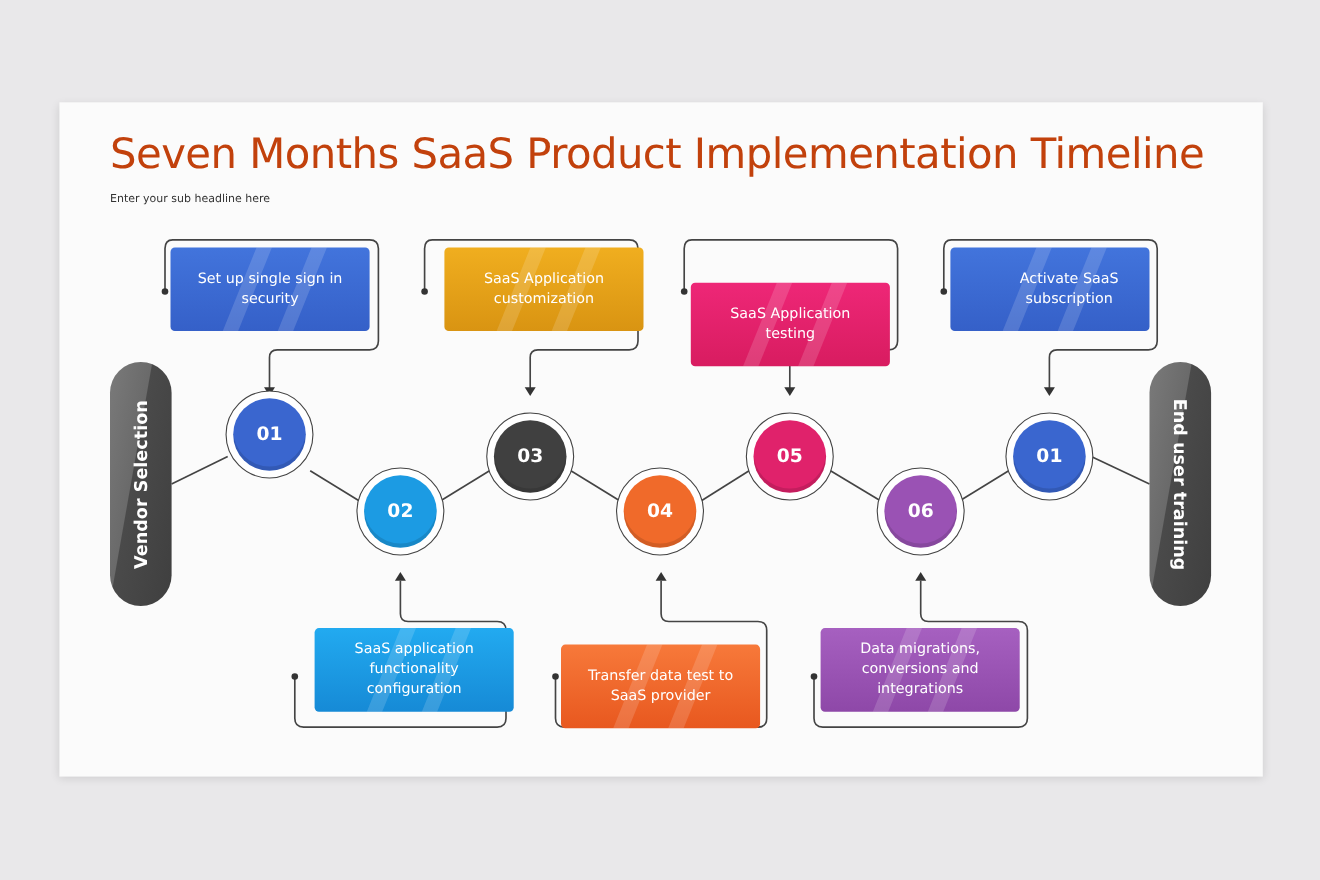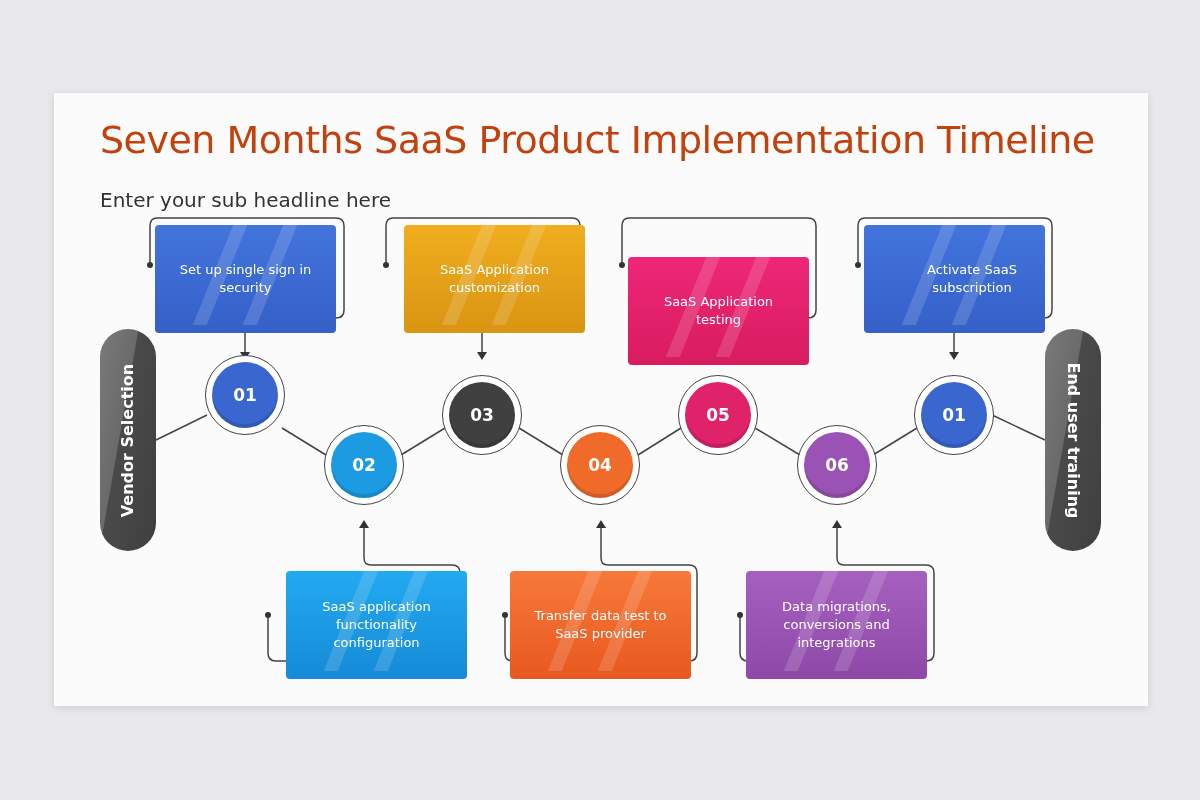--- a/index.html
+++ b/index.html
@@ -1,20 +1,20 @@
 <!DOCTYPE html>
 <html><head>
 <meta charset="utf-8">
 <style>
   html,body{margin:0;padding:0;}
   body{width:1200px;height:800px;background:#e9e8ea;position:relative;overflow:hidden;font-family:"Liberation Sans",sans-serif;}
   .slide{position:absolute;left:54px;top:93px;width:1094px;height:613px;background:#fbfbfb;box-shadow:0 2px 8px rgba(0,0,0,0.12);}
   .title{position:absolute;left:100px;top:118px;font-size:38px;color:#c2410c;font-family:"DejaVu Sans",sans-serif;font-weight:normal;letter-spacing:-0.5px;white-space:nowrap;}
-  .subtitle{position:absolute;left:100px;top:188px;font-size:20px;color:#333;font-family:"DejaVu Sans",sans-serif;}
-  .box{position:absolute;width:181px;height:108px;border-radius:4px;color:#fff;font-family:"DejaVu Sans",sans-serif;font-size:13px;line-height:18px;display:flex;align-items:center;justify-content:center;text-align:center;overflow:hidden;box-sizing:border-box;padding:0 12px;}
+  .subtitle{position:absolute;left:100px;top:176px;font-size:10px;color:#333;font-family:"DejaVu Sans",sans-serif;}
+  .box{position:absolute;width:181px;height:76px;border-radius:4px;color:#fff;font-family:"DejaVu Sans",sans-serif;font-size:13px;line-height:18px;display:flex;align-items:center;justify-content:center;text-align:center;overflow:hidden;box-sizing:border-box;padding:0 12px;}
   .box::before,.box::after{content:"";position:absolute;top:-10px;width:14px;height:110px;background:rgba(255,255,255,0.15);transform:skewX(-22deg);}
   .box::before{left:60px;}
   .box::after{left:110px;}
   .box span{position:relative;z-index:1;}
   .pill{position:absolute;width:56px;height:222px;border-radius:28px;background:linear-gradient(100deg,#7a7a7a 0%,#6a6a6a 40%,#4a4a4a 41%,#3f3f3f 100%);display:flex;align-items:center;justify-content:center;}
   .pill span{color:#fff;font-weight:bold;font-size:16px;font-family:"DejaVu Sans",sans-serif;white-space:nowrap;}
   .pill.left span{transform:rotate(-90deg);}
   .pill.right span{transform:rotate(90deg);}
   .node{position:absolute;width:80px;height:80px;border-radius:50%;border:1.5px solid #444;background:#fff;box-sizing:border-box;display:flex;align-items:center;justify-content:center;}
   .node .inner{width:66px;height:66px;border-radius:50%;display:flex;align-items:center;justify-content:center;color:#fff;font-weight:bold;font-size:17px;font-family:"DejaVu Sans",sans-serif;box-shadow:inset 0 -4px 0 rgba(0,0,0,0.12);}
@@ -82,21 +82,21 @@
 <div class="box" style="left:628px;top:225px;background:linear-gradient(180deg,#ee2777,#d81c60);margin-top:32px;">
   <span>SaaS Application testing</span>
 </div>
 <div class="box" style="left:864px;top:225px;background:linear-gradient(180deg,#4274dc,#3560c8);padding-left:47px;">
   <span>Activate SaaS subscription</span>
 </div>
 
 <div class="box" style="left:286px;top:571px;background:linear-gradient(180deg,#22aaf0,#168ad6);">
   <span>SaaS application functionality configuration</span>
 </div>
-<div class="box" style="left:510px;top:571px;background:linear-gradient(180deg,#f7793a,#e8581f);">
+<div class="box" style="left:510px;top:586px;background:linear-gradient(180deg,#f7793a,#e8581f);">
   <span>Transfer data test to SaaS provider</span>
 </div>
 <div class="box" style="left:746px;top:571px;background:linear-gradient(180deg,#a660c0,#8e48a8);">
   <span>Data migrations, conversions and integrations</span>
 </div>
 
 <div class="node" style="left:205px;top:355px;">
   <div class="inner" style="background:#3a66cf;">01</div>
 </div>
 <div class="node" style="left:324px;top:425px;">

